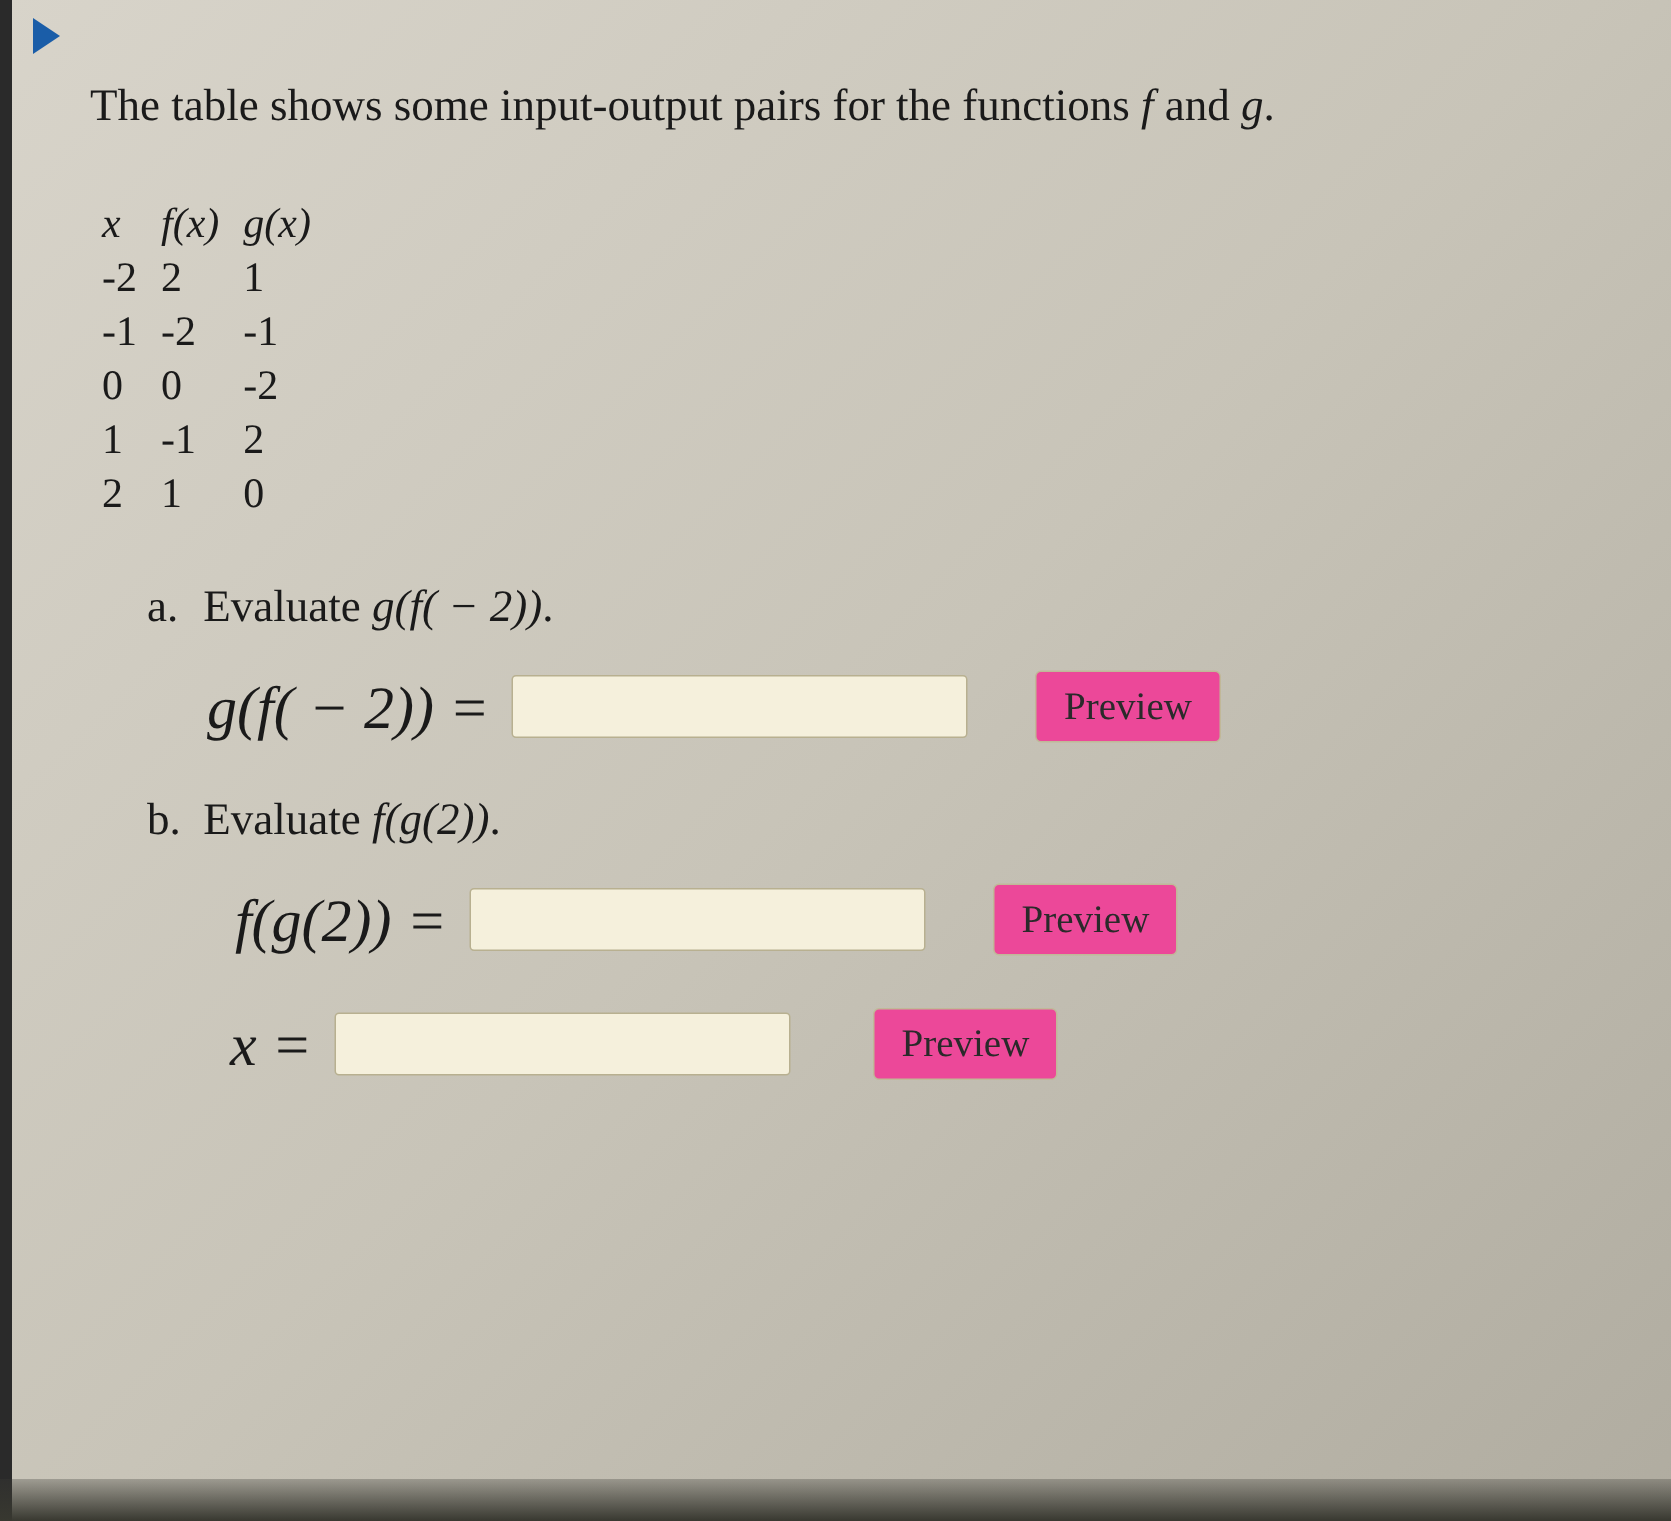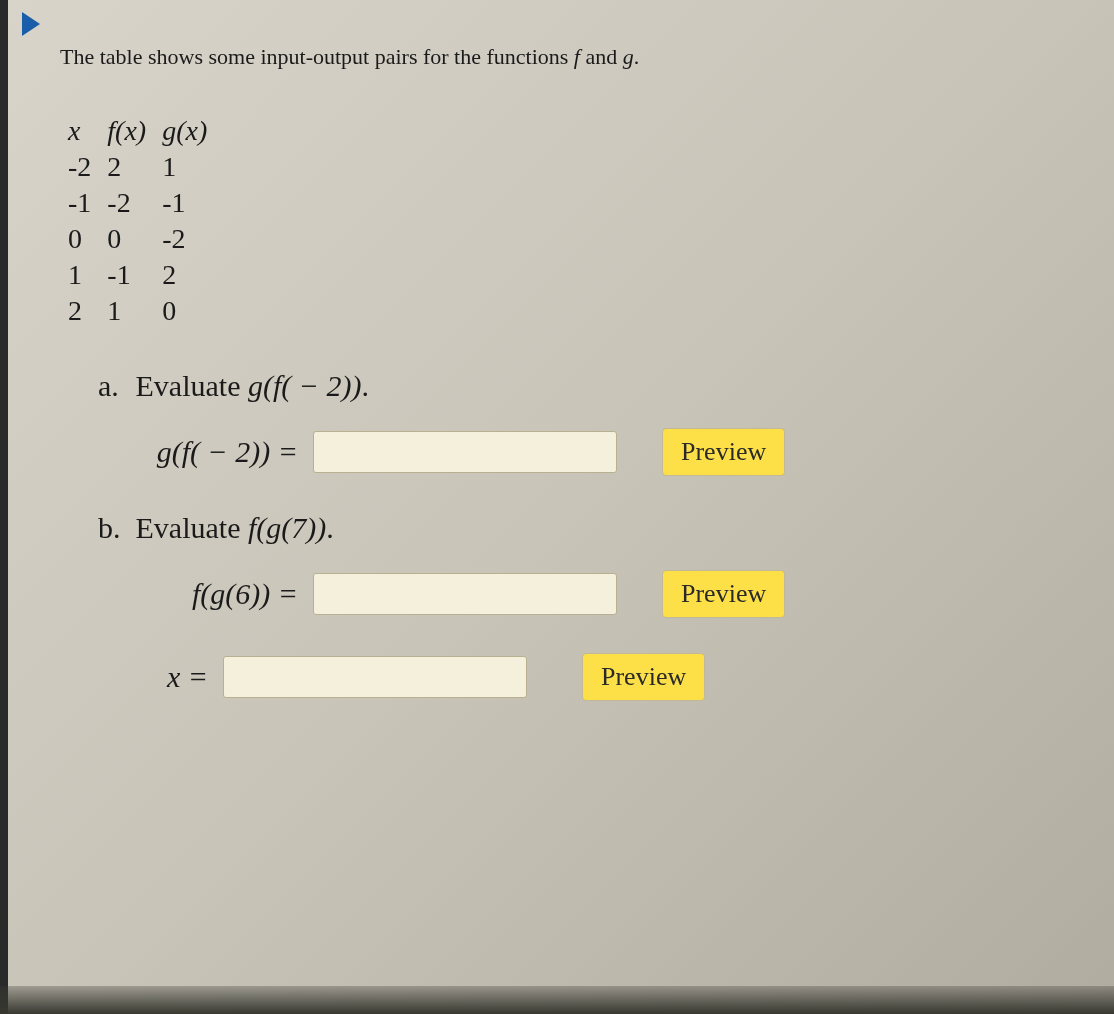--- a/index.html
+++ b/index.html
@@ -23,21 +23,21 @@
       top: 12px;
       left: 22px;
       width: 0;
       height: 0;
       border-top: 12px solid transparent;
       border-bottom: 12px solid transparent;
       border-left: 18px solid #1a5da8;
     }
     
     .intro-text {
-      font-size: 22px;
+      font-size: 30px;
       line-height: 1.4;
       margin-bottom: 40px;
     }
     
     .math-var {
       font-style: italic;
       font-family: 'Times New Roman', serif;
     }
     
     .data-table {
@@ -68,37 +68,37 @@
     }
     
     .answer-row {
       display: flex;
       align-items: center;
       gap: 15px;
       margin-left: 40px;
     }
     
     .answer-label {
-      font-size: 30px;
+      font-size: 40px;
       min-width: 160px;
       text-align: right;
     }
     
     .answer-input {
       background: #f5f0dc;
       border: 1px solid #b8b090;
       border-radius: 3px;
       height: 36px;
       width: 290px;
       font-size: 20px;
       padding: 2px 6px;
     }
     
     .preview-btn {
-      background: #fde047;
+      background: #ec4899;
       border: 1px solid #c0b898;
       border-radius: 4px;
       padding: 8px 18px;
       font-size: 26px;
       font-family: 'Times New Roman', serif;
       color: #2a2a2a;
       cursor: pointer;
       margin-left: 30px;
     }
     
@@ -196,24 +196,24 @@
       <span class="answer-label math-var">g(f( − 2)) =</span>
       <input type="text" class="answer-input" style="">
       <button class="preview-btn">Preview</button>
     </div>
   </div>
 
   <div class="question-block">
     <div class="question-prompt">
       <span class="q-letter">b.</span>
       <span>Evaluate</span>
-      <span class="math-var">f(g(7))</span><span>.</span>
+      <span class="math-var">f(g(2))</span><span>.</span>
     </div>
     <div class="answer-row">
-      <span class="answer-label math-var">f(g(6)) =</span>
+      <span class="answer-label math-var">f(g(2)) =</span>
       <input type="text" class="answer-input" style="">
       <button class="preview-btn">Preview</button>
     </div>
   </div>
 
   <div class="question-block">
     <div class="answer-row answer-row-c">
       <span class="answer-label math-var">x =</span>
       <input type="text" class="answer-input" style="">
       <button class="preview-btn">Preview</button>

